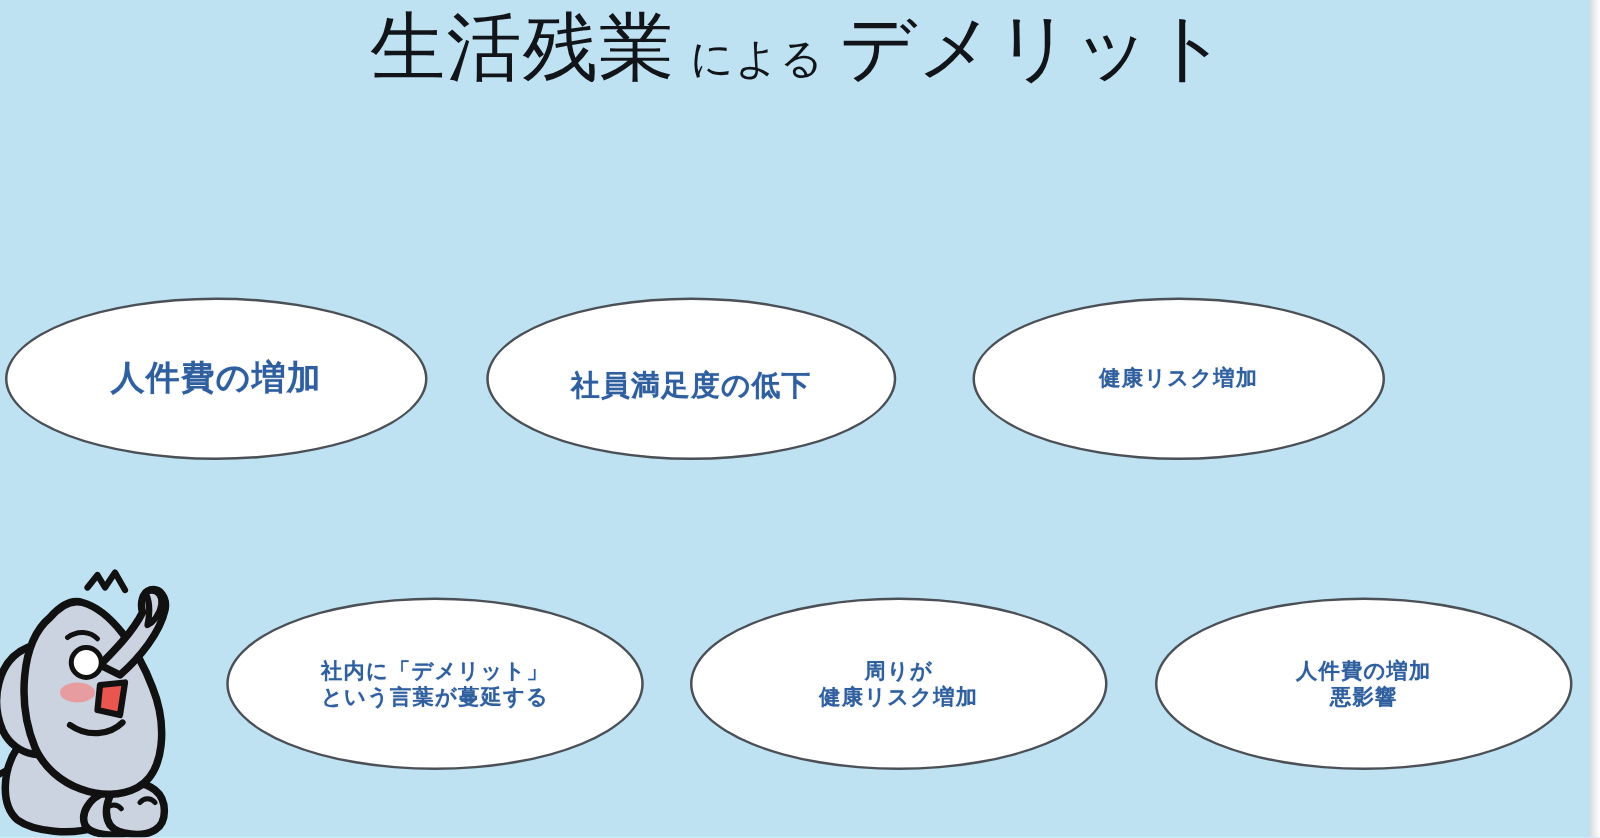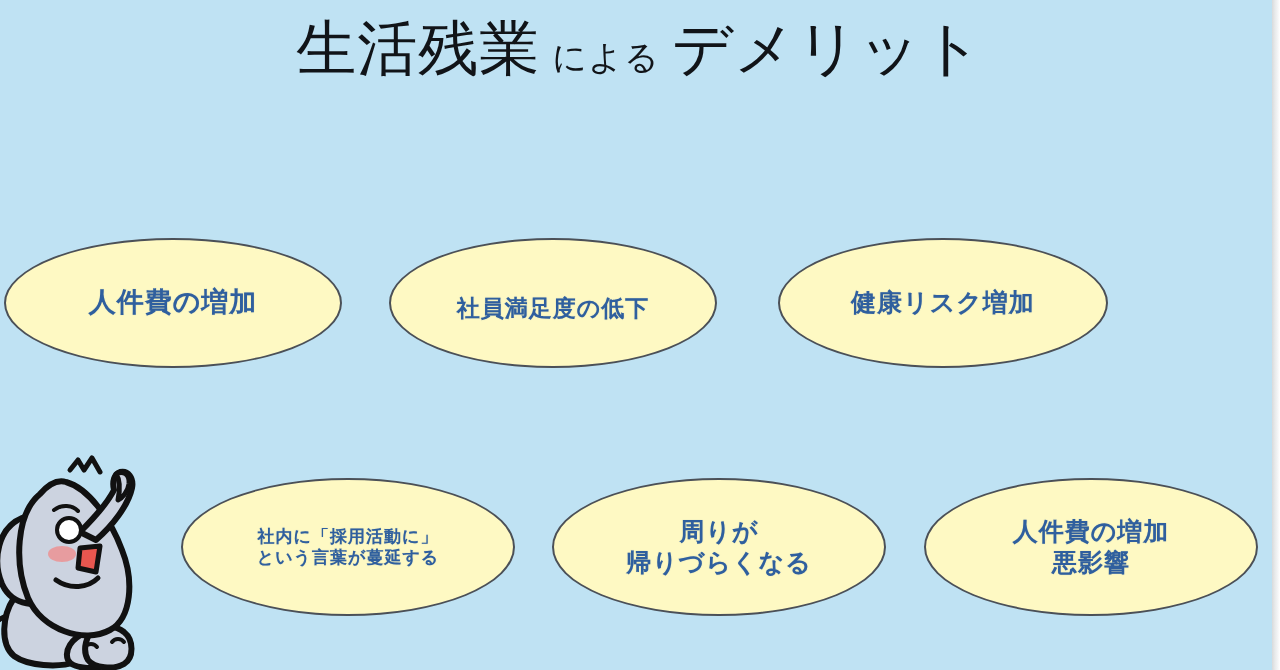--- a/index.html
+++ b/index.html
@@ -28,21 +28,21 @@
     top: 0;
     right: 0;
     width: 8px;
     height: 670px;
     background: linear-gradient(to right, #d8dadb 0%, #e7e9ea 35%, #f3f4f5 70%, #ffffff 100%);
   }
 
   
   .title {
     position: absolute;
-    top: 19px;
+    top: 8px;
     left: 0;
     width: 1280px;
     text-align: center;
     white-space: nowrap;
     line-height: 1;
     color: #111418;
   }
   .title .t-main {
     font-size: 60px;
     font-weight: 400;
@@ -59,21 +59,21 @@
   .title .t-end {
     font-size: 60px;
     font-weight: 400;
     letter-spacing: 1px;
     vertical-align: baseline;
   }
 
   
   .bubble {
     position: absolute;
-    background: #fef9c3;
+    background: #ffffff;
     border: 2px solid #4b5057;
     border-radius: 50%;
     box-sizing: border-box;
     display: flex;
     align-items: center;
     justify-content: center;
     text-align: center;
     color: #2f5f9e;
     font-weight: 700;
   }
@@ -91,21 +91,21 @@
   .b3 { left: 778px; top: 238px; width: 330px; height: 130px; }
 
   
   .b4 { left: 181px; top: 478px; width: 334px; height: 138px; }
   .b5 { left: 552px; top: 478px; width: 334px; height: 138px; }
   .b6 { left: 924px; top: 478px; width: 334px; height: 138px; }
 
   .size-lg    { font-size: 27px; }
   .size-md    { font-size: 23px; margin-top: 10px; }
   .size-sm    { font-size: 17px; }
-  .size-mdlg  { font-size: 25px; }
+  .size-mdlg  { font-size: 17px; }
 
   
   .elephant {
     position: absolute;
     left: -8px;
     top: 448px;
     width: 180px;
     height: 222px;
   }
   .elephant svg { display: block; width: 180px; height: 222px; }
@@ -125,27 +125,27 @@
 
   <div class="bubble b2">
     <span class="btext size-md">社員満足度の低下</span>
   </div>
 
   <div class="bubble b3">
     <span class="btext size-mdlg">健康リスク増加</span>
   </div>
 
   <div class="bubble b4">
-    <span class="btext size-sm">社内に「採用活動に」
+    <span class="btext size-sm">社内に「デメリット」
 という言葉が蔓延する</span>
   </div>
 
   <div class="bubble b5">
     <span class="btext size-mdlg">周りが
-帰りづらくなる</span>
+健康リスク増加</span>
   </div>
 
   <div class="bubble b6">
     <span class="btext size-mdlg">人件費の増加
 悪影響</span>
   </div>
 
   <div class="elephant">
     <svg viewBox="0 0 180 222" xmlns="http://www.w3.org/2000/svg" aria-hidden="true">
       <g stroke="#111111" stroke-width="6" stroke-linejoin="round" stroke-linecap="round" fill="#ccd3e0">

